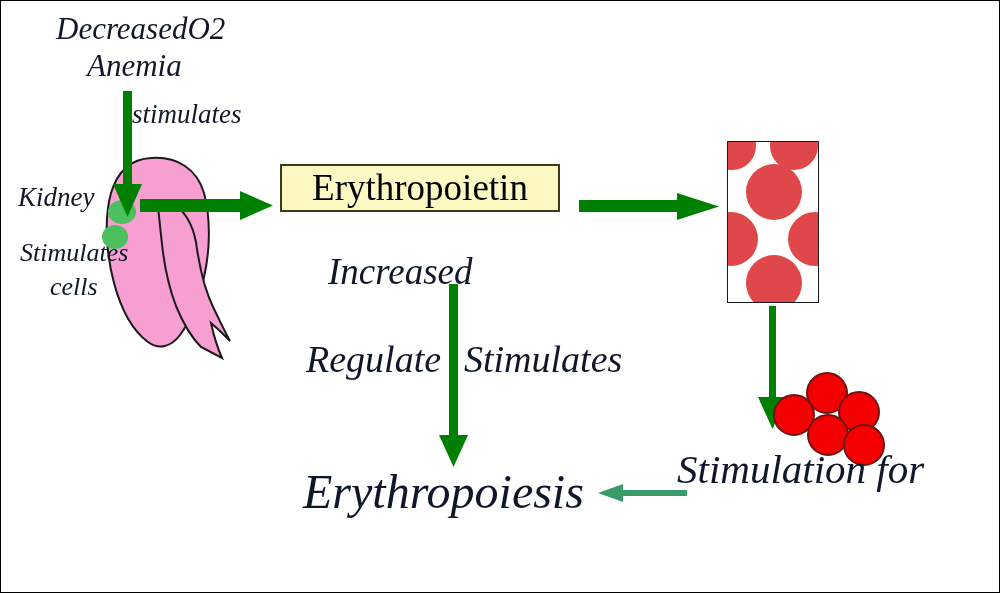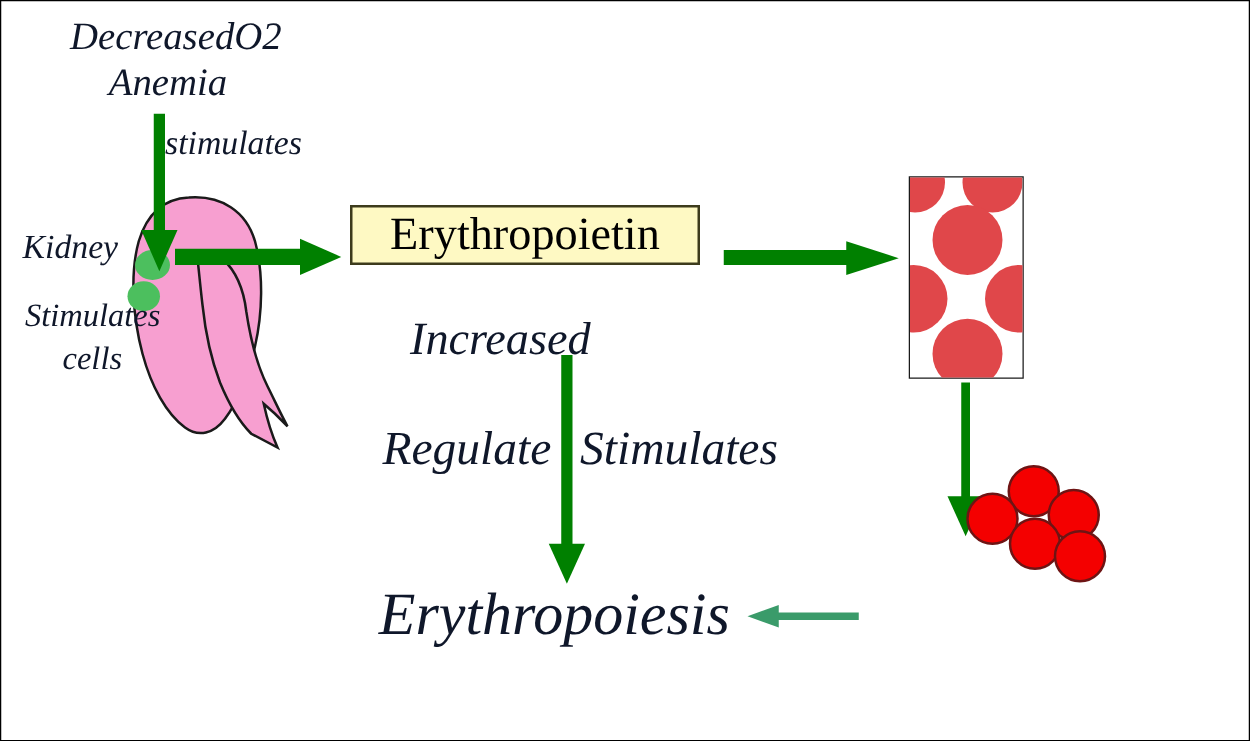--- a/index.html
+++ b/index.html
@@ -170,15 +170,16 @@
     <div class="bm-dot" style="left:60px; top:70px; width:54px; height:54px;"></div>
     <div class="bm-dot" style="left:18px; top:113px; width:56px; height:56px;"></div>
     <div class="bm-dot" style="left:-22px; top:160px; width:50px; height:50px;"></div>
     <div class="bm-dot" style="left:56px; top:160px; width:50px; height:50px;"></div>
   </div>
 
   <div class="lbl" id="regulate-lbl">Regulate</div>
   <div class="lbl" id="stimulates2">Stimulates</div>
   <div class="lbl" id="erythropoiesis">Erythropoiesis</div>
 
+  <div class="lbl" id="stim-rbc-1">Stimulation for</div>
 
 
 </div>
 
 </body></html>

